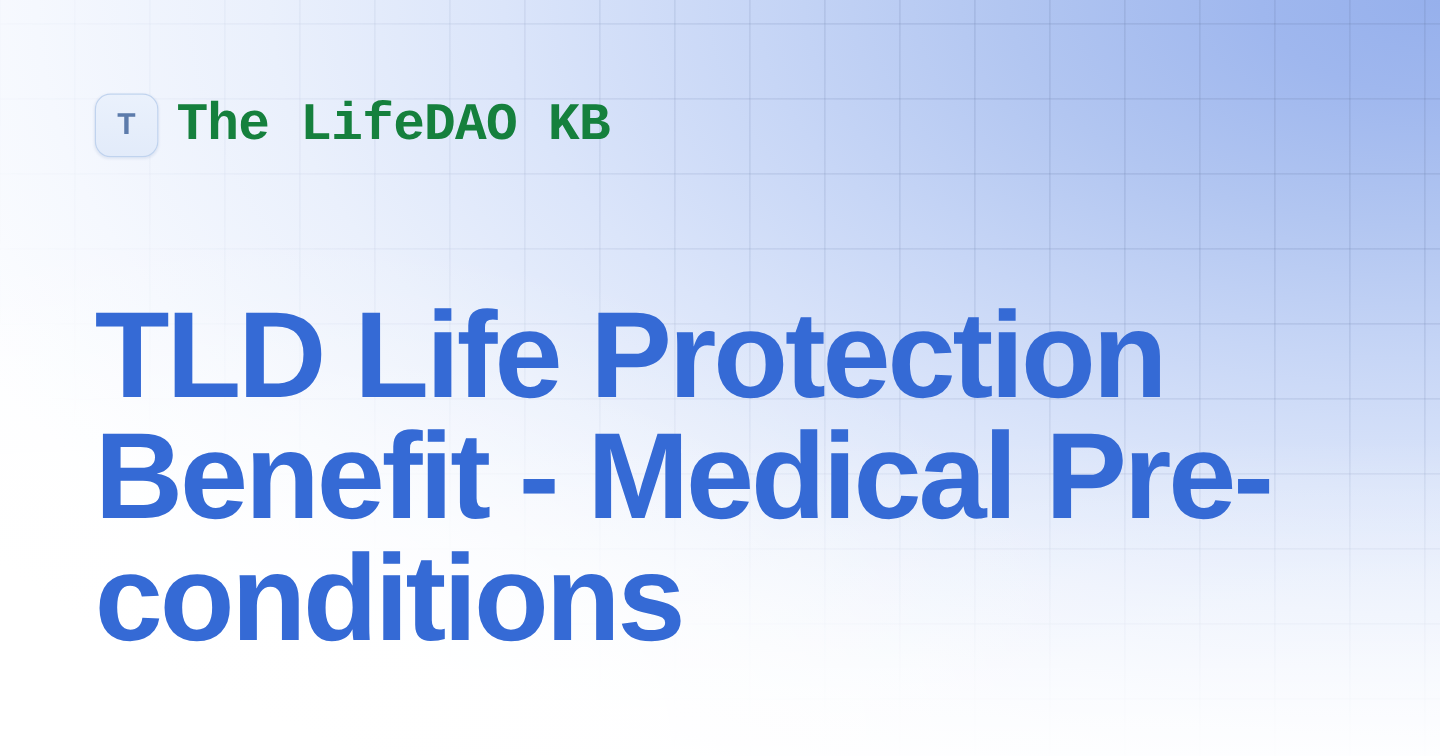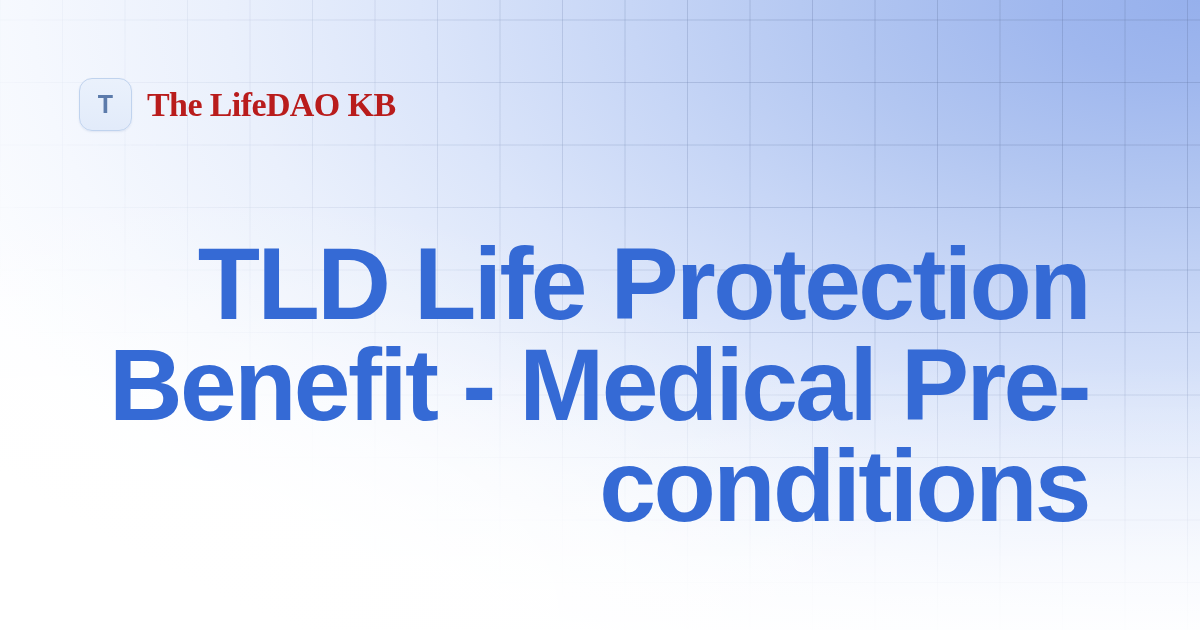--- a/index.html
+++ b/index.html
@@ -105,45 +105,44 @@
   .brand-badge-letter {
     font-family: "Liberation Sans", sans-serif;
     font-size: 25px;
     font-weight: bold;
     color: #5c7bab;
     line-height: 1;
     letter-spacing: 0.2px;
   }
 
   .brand-name {
-    font-family: Liberation Serif, serif;
-    font-size: 34px;
+    font-family: Liberation Mono, monospace;
+    font-size: 44px;
     font-weight: bold;
-    color: #b91c1c;
+    color: #15803d;
     letter-spacing: -0.6px;
     line-height: 1;
     white-space: nowrap;
   }
 
   
   .headline {
     position: absolute;
     left: 79px;
-    top: 234px;
+    top: 246px;
     width: 1010px;
     z-index: 5;
 
     font-family: "Liberation Sans", sans-serif;
     font-size: 102px;
     font-weight: bold;
     line-height: 101px;
     letter-spacing: -2.6px;
     color: #356ad5;
     word-wrap: break-word;
-    text-align: right;
   }
 </style>
 </head>
 <body>
 
 <div id="og-card">
 
   <div class="bg-wash"></div>
   <div class="bg-grid"></div>
   <div class="bg-bloom"></div>

